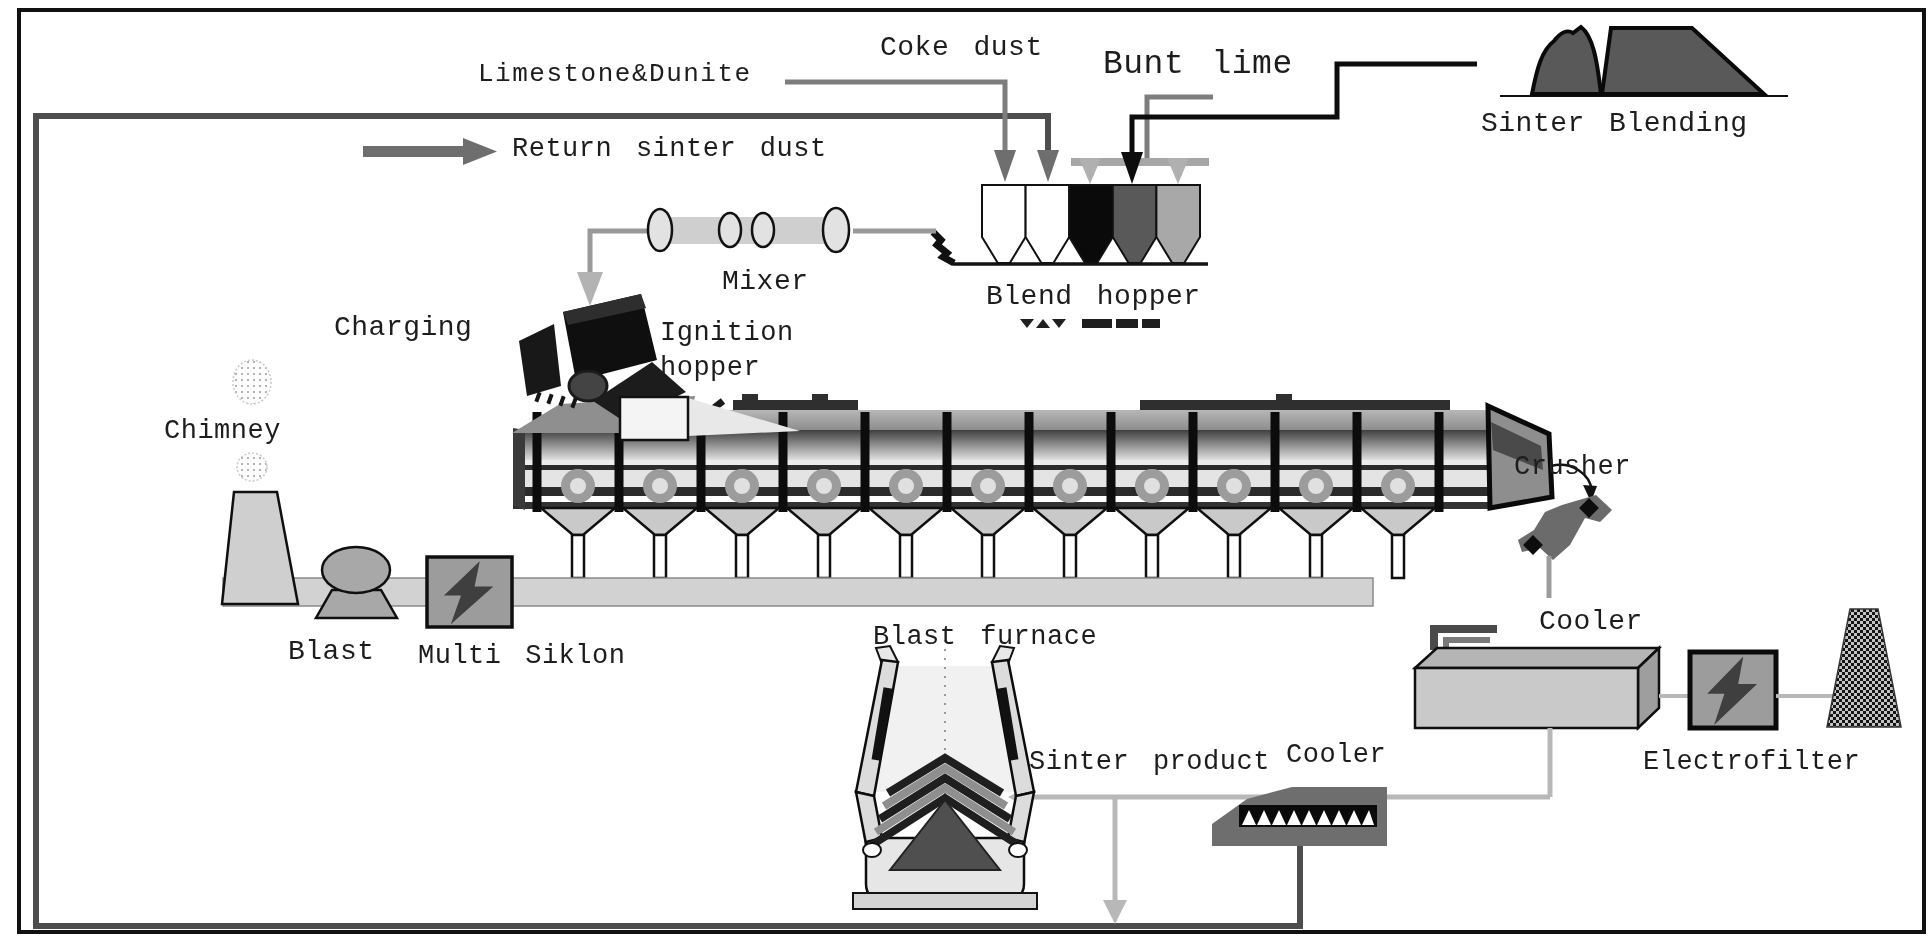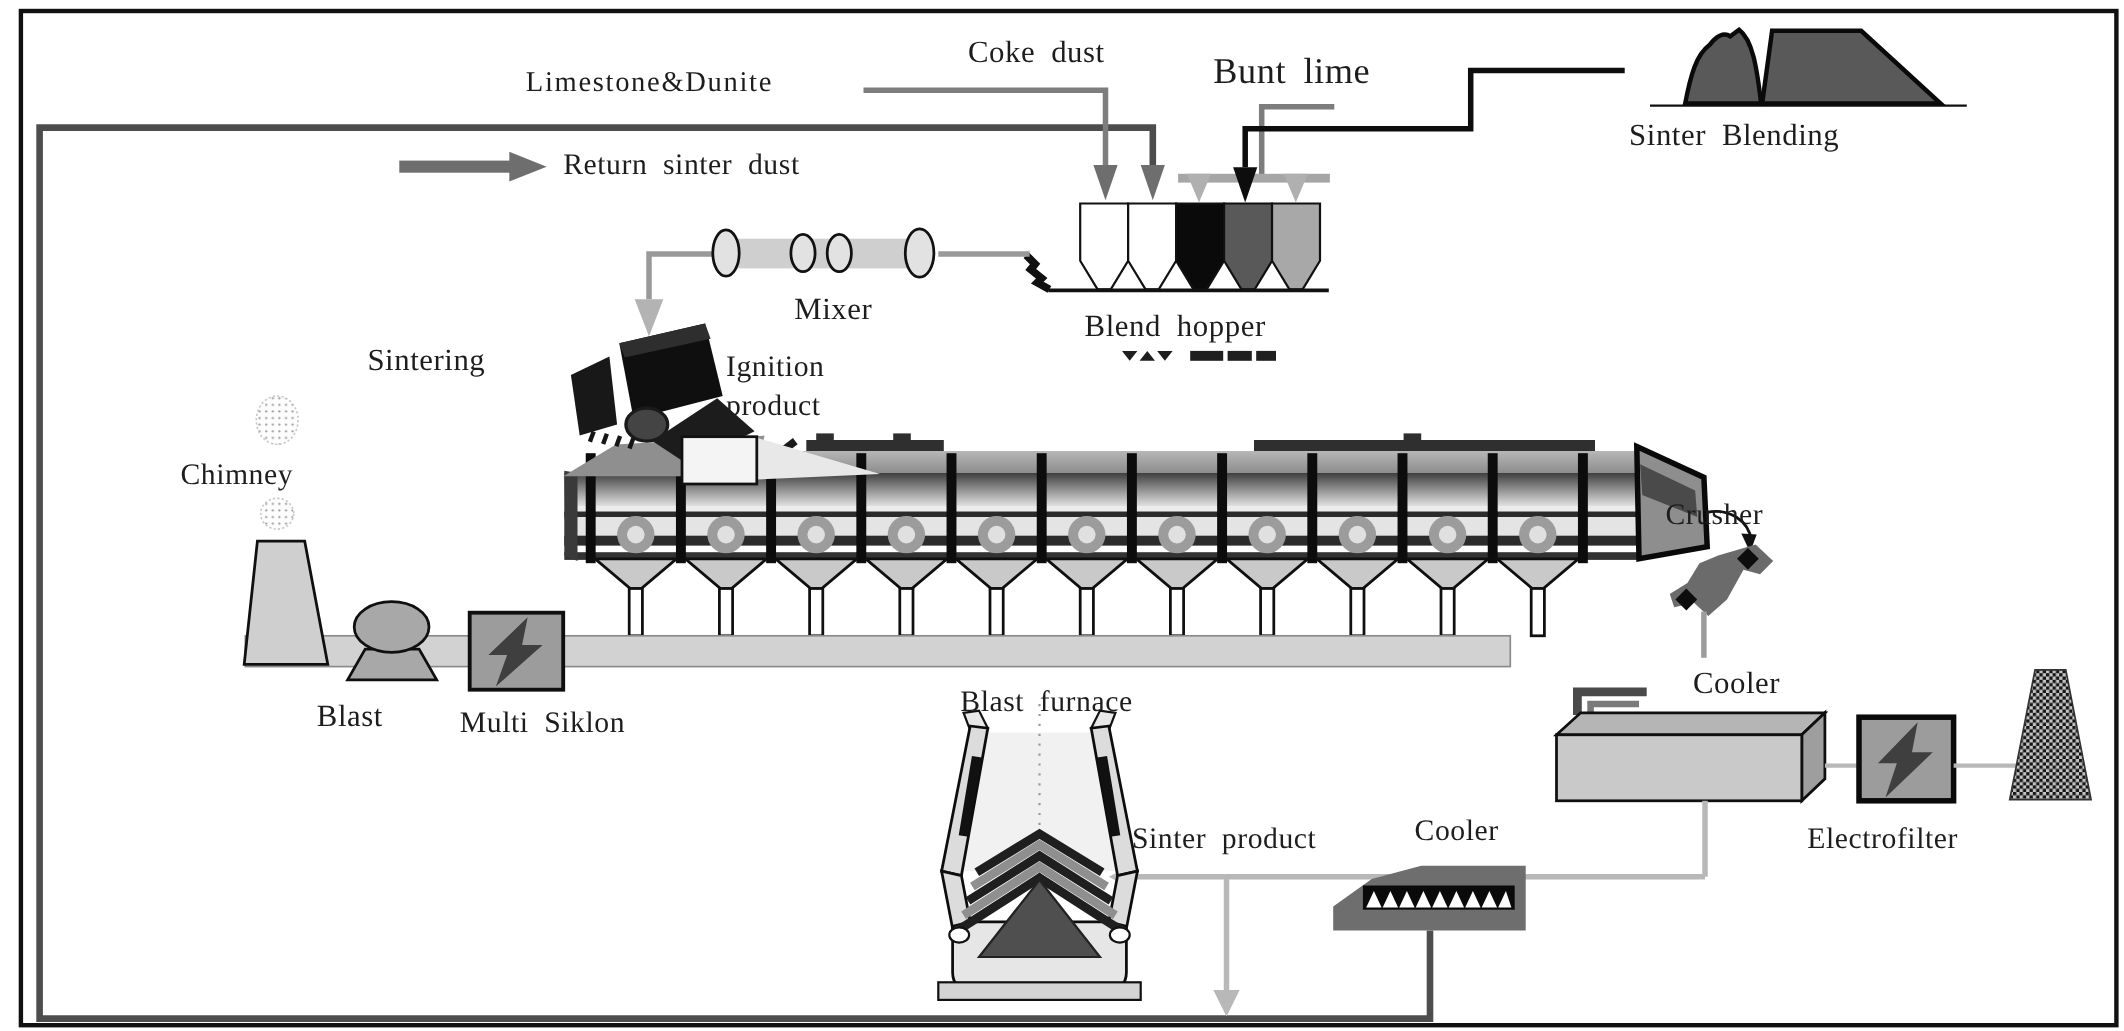--- a/index.html
+++ b/index.html
@@ -1,17 +1,17 @@
 <!DOCTYPE html>
 <html><head>
 <meta charset="utf-8">
 <style>
   html,body{margin:0;padding:0;background:#fff;}
   #stage{position:relative;width:1931px;height:937px;background:#fff;overflow:hidden;
-         font-family:Liberation Serif, serif;}
+         font-family:Liberation Mono, monospace;}
   #art{position:absolute;left:0;top:0;}
   .label{position:absolute;color:#1d1d1d;font-size:27px;word-spacing:7px;
          white-space:pre-line;line-height:1.3;letter-spacing:.5px;}
   .big{font-size:28px;}
   .ls{letter-spacing:1.5px;}
 </style>
 </head>
 <body>
 
 <div id="stage">
@@ -276,23 +276,23 @@
   </g>
 </svg>
 
 <span class="label ls" style="left:478px;top:58px;font-size:26px">Limestone&amp;Dunite</span>
 <span class="label big" style="left:880px;top:30px">Coke dust</span>
 <span class="label" style="left:1103px;top:44px;font-size:33px">Bunt lime</span>
 <span class="label big" style="left:1481px;top:106px">Sinter Blending</span>
 <span class="label" style="left:512px;top:132px">Return sinter dust</span>
 <span class="label big" style="left:722px;top:264px">Mixer</span>
 <span class="label big" style="left:986px;top:279px">Blend hopper</span>
-<span class="label big" style="left:334px;top:310px">Sintering</span>
+<span class="label big" style="left:334px;top:310px">Charging</span>
 <span class="label" style="left:660px;top:316px">Ignition
-product</span>
+hopper</span>
 <span class="label" style="left:164px;top:414px">Chimney</span>
 <span class="label" style="left:1514px;top:450px">Crusher</span>
 <span class="label big" style="left:288px;top:634px">Blast</span>
 <span class="label" style="left:418px;top:639px">Multi Siklon</span>
 <span class="label big" style="left:1539px;top:604px">Cooler</span>
 <span class="label" style="left:873px;top:620px">Blast furnace</span>
 <span class="label" style="left:1643px;top:745px">Electrofilter</span>
 <span class="label" style="left:1029px;top:745px">Sinter product</span>
 <span class="label" style="left:1286px;top:738px">Cooler</span>
 

